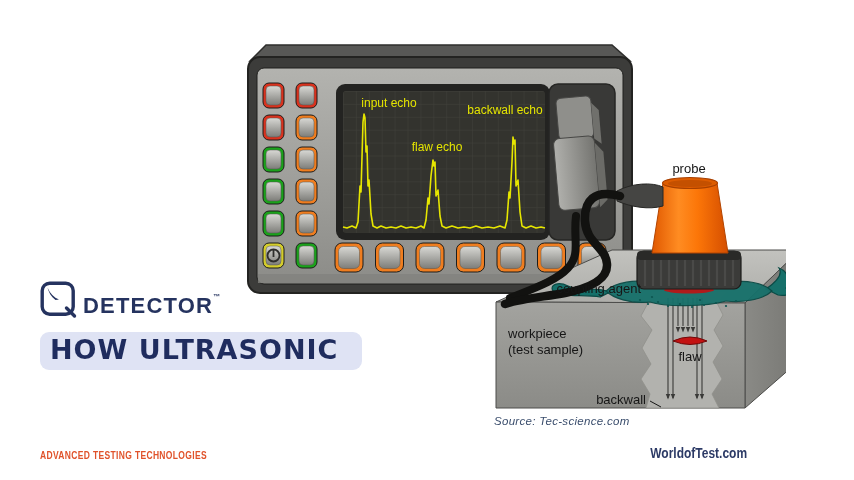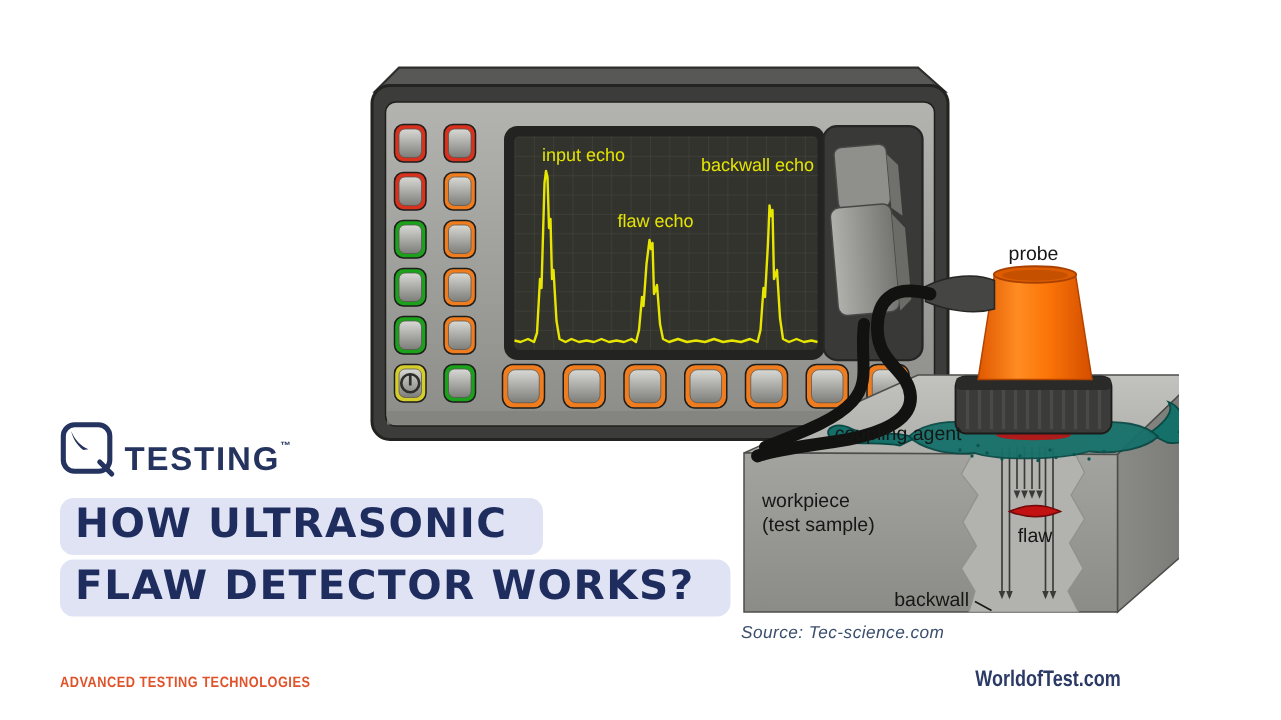--- a/index.html
+++ b/index.html
@@ -234,23 +234,22 @@
     </g>
   </svg>
 
   <div class="branding">
     <div class="logo-row">
       <svg class="logo-icon" width="37" height="38" viewBox="0 0 37 38">
         <rect x="2.2" y="2.2" width="31" height="31" rx="7.5" fill="none" stroke="#25335f" stroke-width="3.4"></rect>
         <path d="M7.5,6.5 C10,12.5 14,16.5 19,18.5 L15.5,19 C11,15.5 8.5,11 7.5,6.5 Z" fill="#25335f"></path>
         <line x1="26.5" y1="27" x2="34.5" y2="35" stroke="#25335f" stroke-width="3.4" stroke-linecap="round"></line>
       </svg>
-      <div class="logo-text"><span>TESTING</span><sup class="logo-tm">™</sup></div>
+      <div class="logo-text"><span>DETECTOR</span><sup class="logo-tm">™</sup></div>
     </div>
     <div class="title-block">
       <span class="title-pill">HOW ULTRASONIC</span>
-      <span class="title-pill">FLAW DETECTOR WORKS?</span>
     </div>
   </div>
 
   <div class="footer-left">ADVANCED TESTING TECHNOLOGIES</div>
   <div class="footer-right">WorldofTest.com</div>
 </div>
 
 </body></html>

